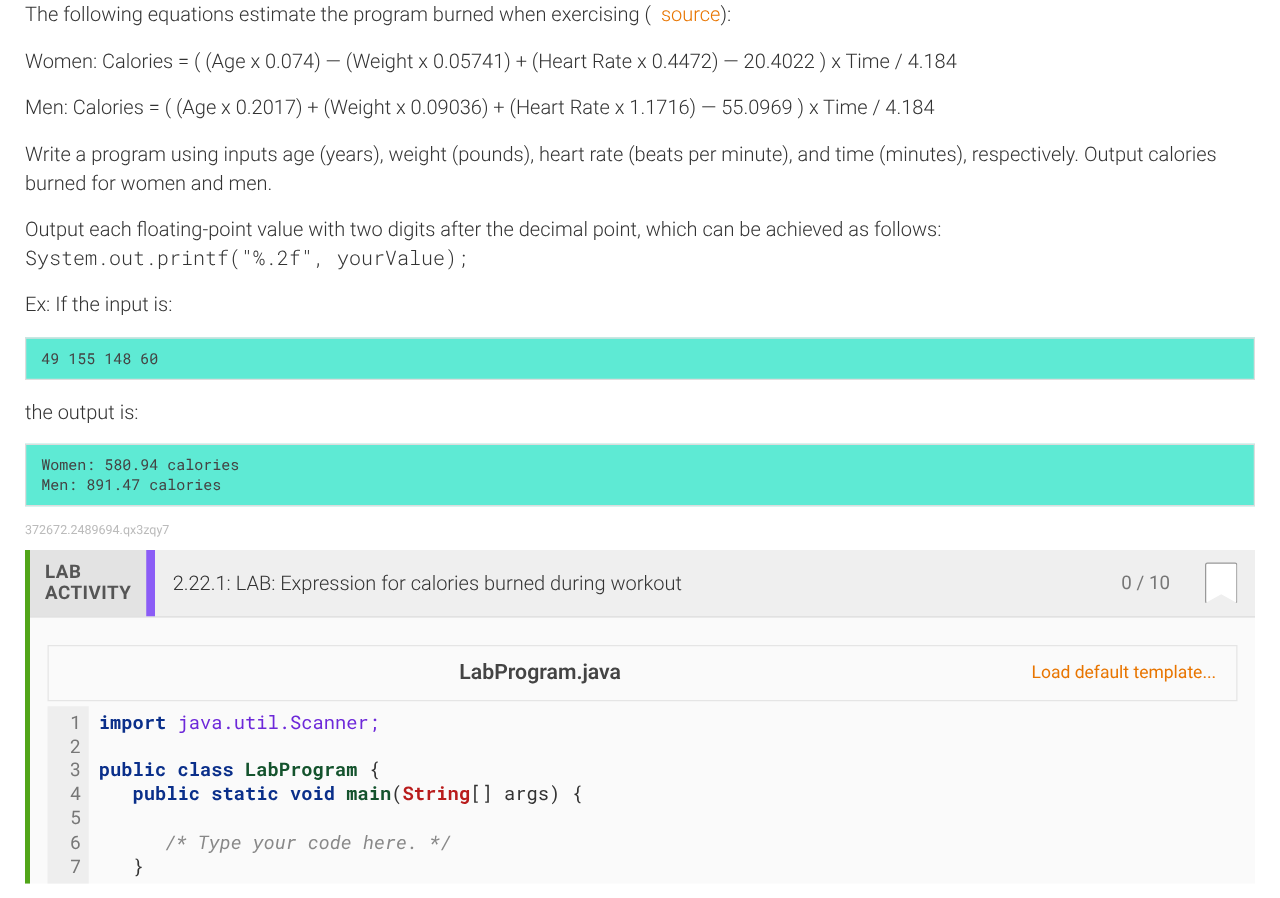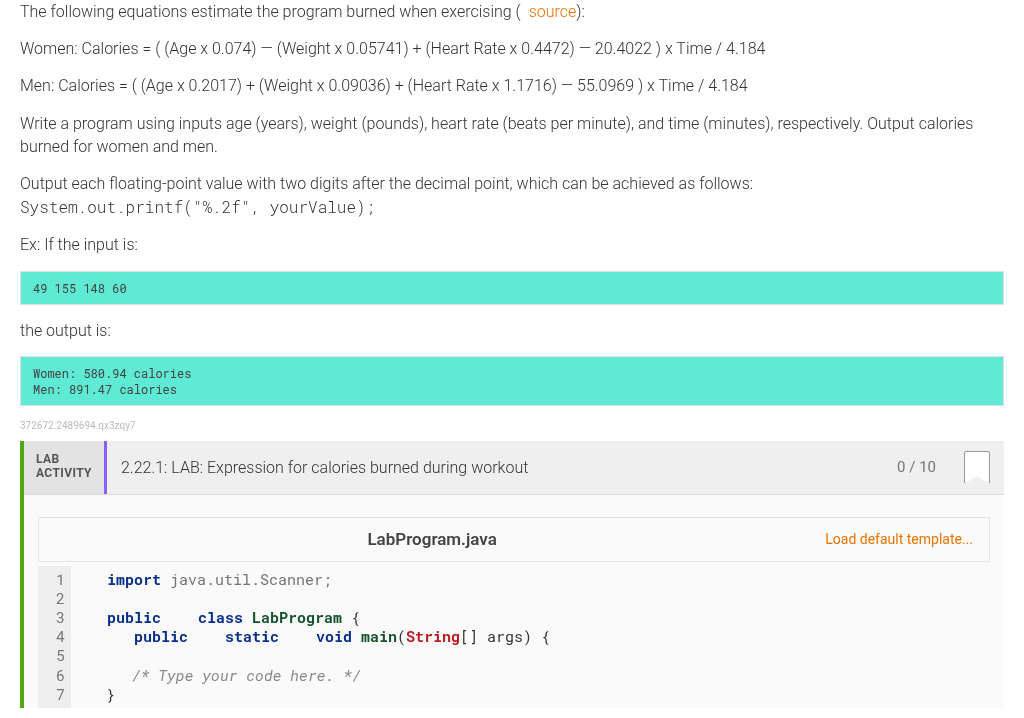--- a/index.html
+++ b/index.html
@@ -4,34 +4,34 @@
 <style>
   * { box-sizing: border-box; }
   body { margin:0; padding:0 20px 0 20px; font-family: Roboto, "Helvetica Neue", Arial, sans-serif; font-size:16px; color:#333; background:#fff; width:1024px; }
   p { margin:0 0 14px 0; line-height:1.45; font-weight:300; }
   a.src { color:#e87500; text-decoration:none; }
   code.inline { font-family: "Roboto Mono", Menlo, Consolas, monospace; }
   pre.box { background:#5eead4; border:1px solid #ddd; padding:8px 12px; font-family:"Roboto Mono",Menlo,Consolas,monospace; font-size:12px; margin:0 0 14px 0; white-space:pre; color:#444; }
   .tinyid { font-size:10px; color:#bbb; margin:4px 0 10px 0; }
   .lab { border-left:4px solid #51a519; background:#fafafa; }
   .labhdr { display:flex; align-items:center; border-bottom:1px solid #ddd; background:#efefef; height:54px; }
-  .labtag { background:#e3e3e3; color:#555; font-size:12px; font-weight:700; line-height:1.15; padding:10px 12px; border-right:3px solid #8b5cf6; height:100%; display:flex; flex-direction:column; justify-content:center; letter-spacing:0.4px; }
+  .labtag { background:#e3e3e3; color:#555; font-size:15px; font-weight:700; line-height:1.15; padding:10px 12px; border-right:7px solid #8b5cf6; height:100%; display:flex; flex-direction:column; justify-content:center; letter-spacing:0.4px; }
   .labtitle { flex:1; padding:0 14px; font-size:16px; color:#333; font-weight:300; }
   .score { color:#777; font-size:15px; padding-right:28px; }
   .bookmark { width:26px; height:33px; border:1.5px solid #999; border-radius:2px; margin-right:14px; position:relative; background:#fff; clip-path: polygon(0 0,100% 0,100% 100%,50% 78%,0 100%);}
   .filebar { display:flex; align-items:center; border:1px solid #e5e5e5; background:#fafafa; height:45px; margin:22px 14px 0 14px; }
   .filebar .fname { flex:1; text-align:center; font-weight:600; color:#444; font-size:17px;}
   .filebar .tmpl { color:#e87500; font-size:14px; padding-right:16px; cursor:pointer;}
   .codewrap { display:flex; margin:4px 14px 0 14px; font-family:"Roboto Mono",Menlo,Consolas,monospace; font-size:15px; }
   .gut { background:#eee; color:#777; text-align:right; padding:4px 6px 4px 18px; user-select:none; line-height:1.28;}
   .gut div{ }
   .src { padding:4px 0 4px 8px; white-space:pre; line-height:1.28;}
-  .kw { color:#0a2f8a; font-weight:700;margin-left:28px; }
+  .kw { color:#0a2f8a; font-weight:700; }
   .type { color:#b91c1c; font-weight:700; }
-  .pkg { color:#737373;margin-top:24px; }
+  .pkg { color:#6d28d9;margin-top:24px; }
   .cls { color:#14532d; font-weight:700; }
   .cmt { color:#888; font-style:italic; }
 </style>
 </head>
 <body>
 
 <p>
   <span>The following equations estimate the program burned when exercising (</span><a class="src" href="#">source</a><span>):</span>
 </p>
 

